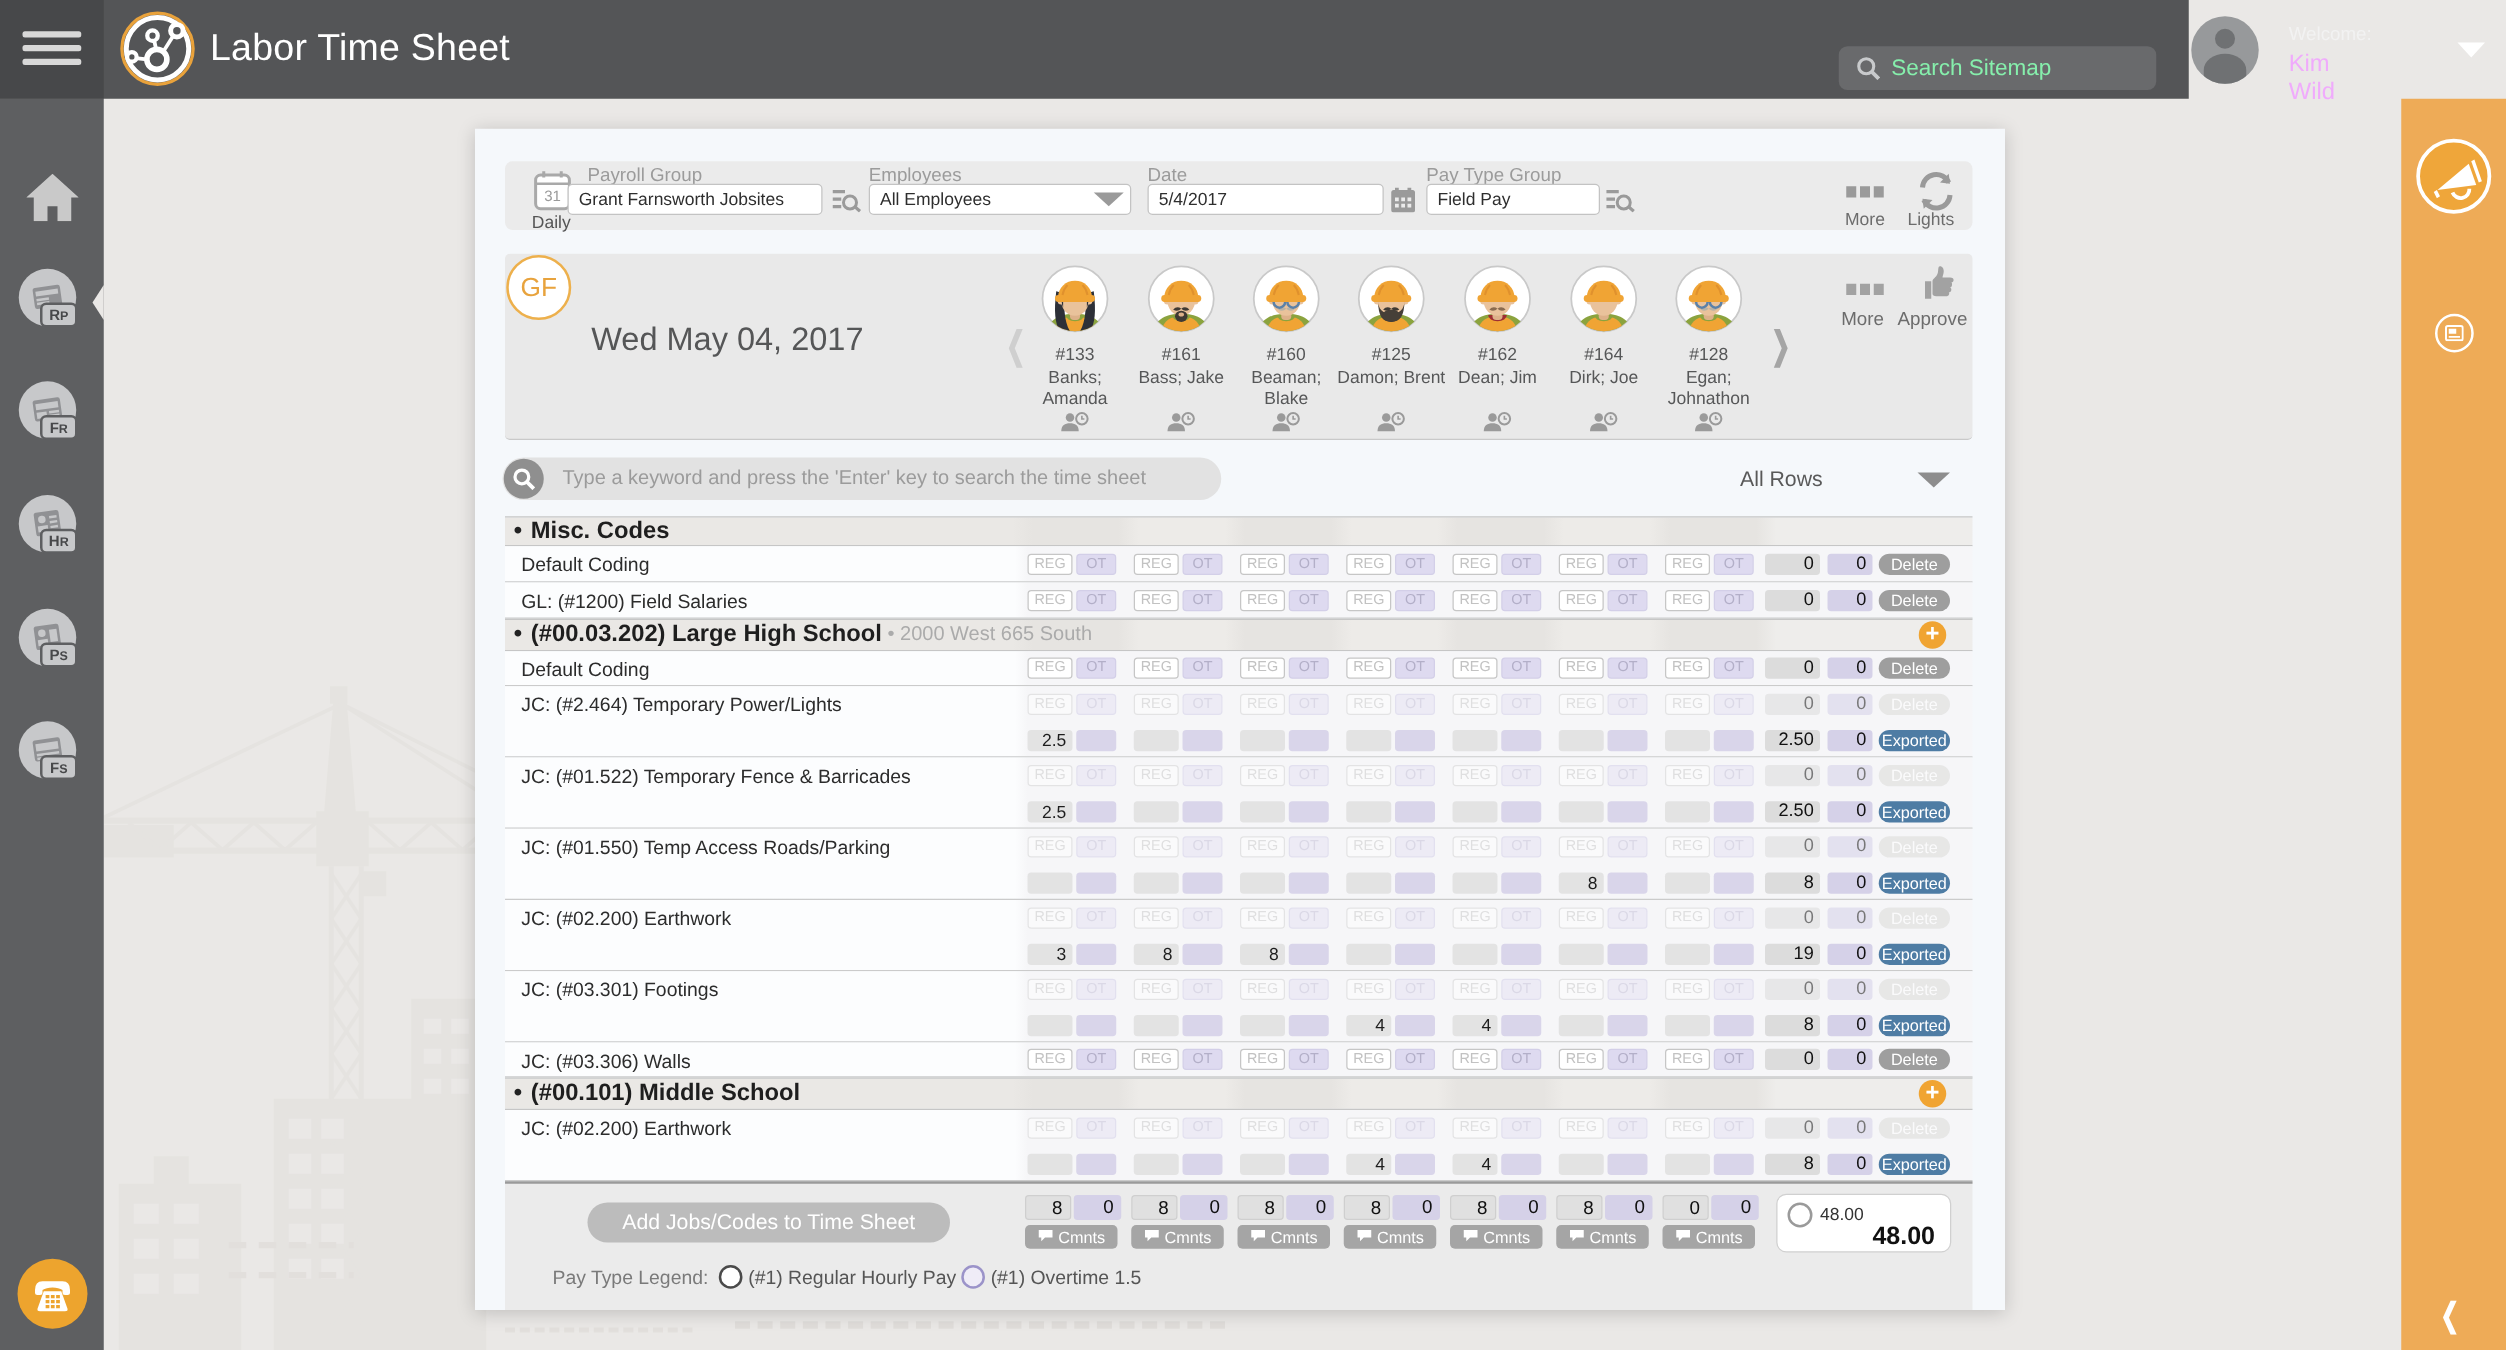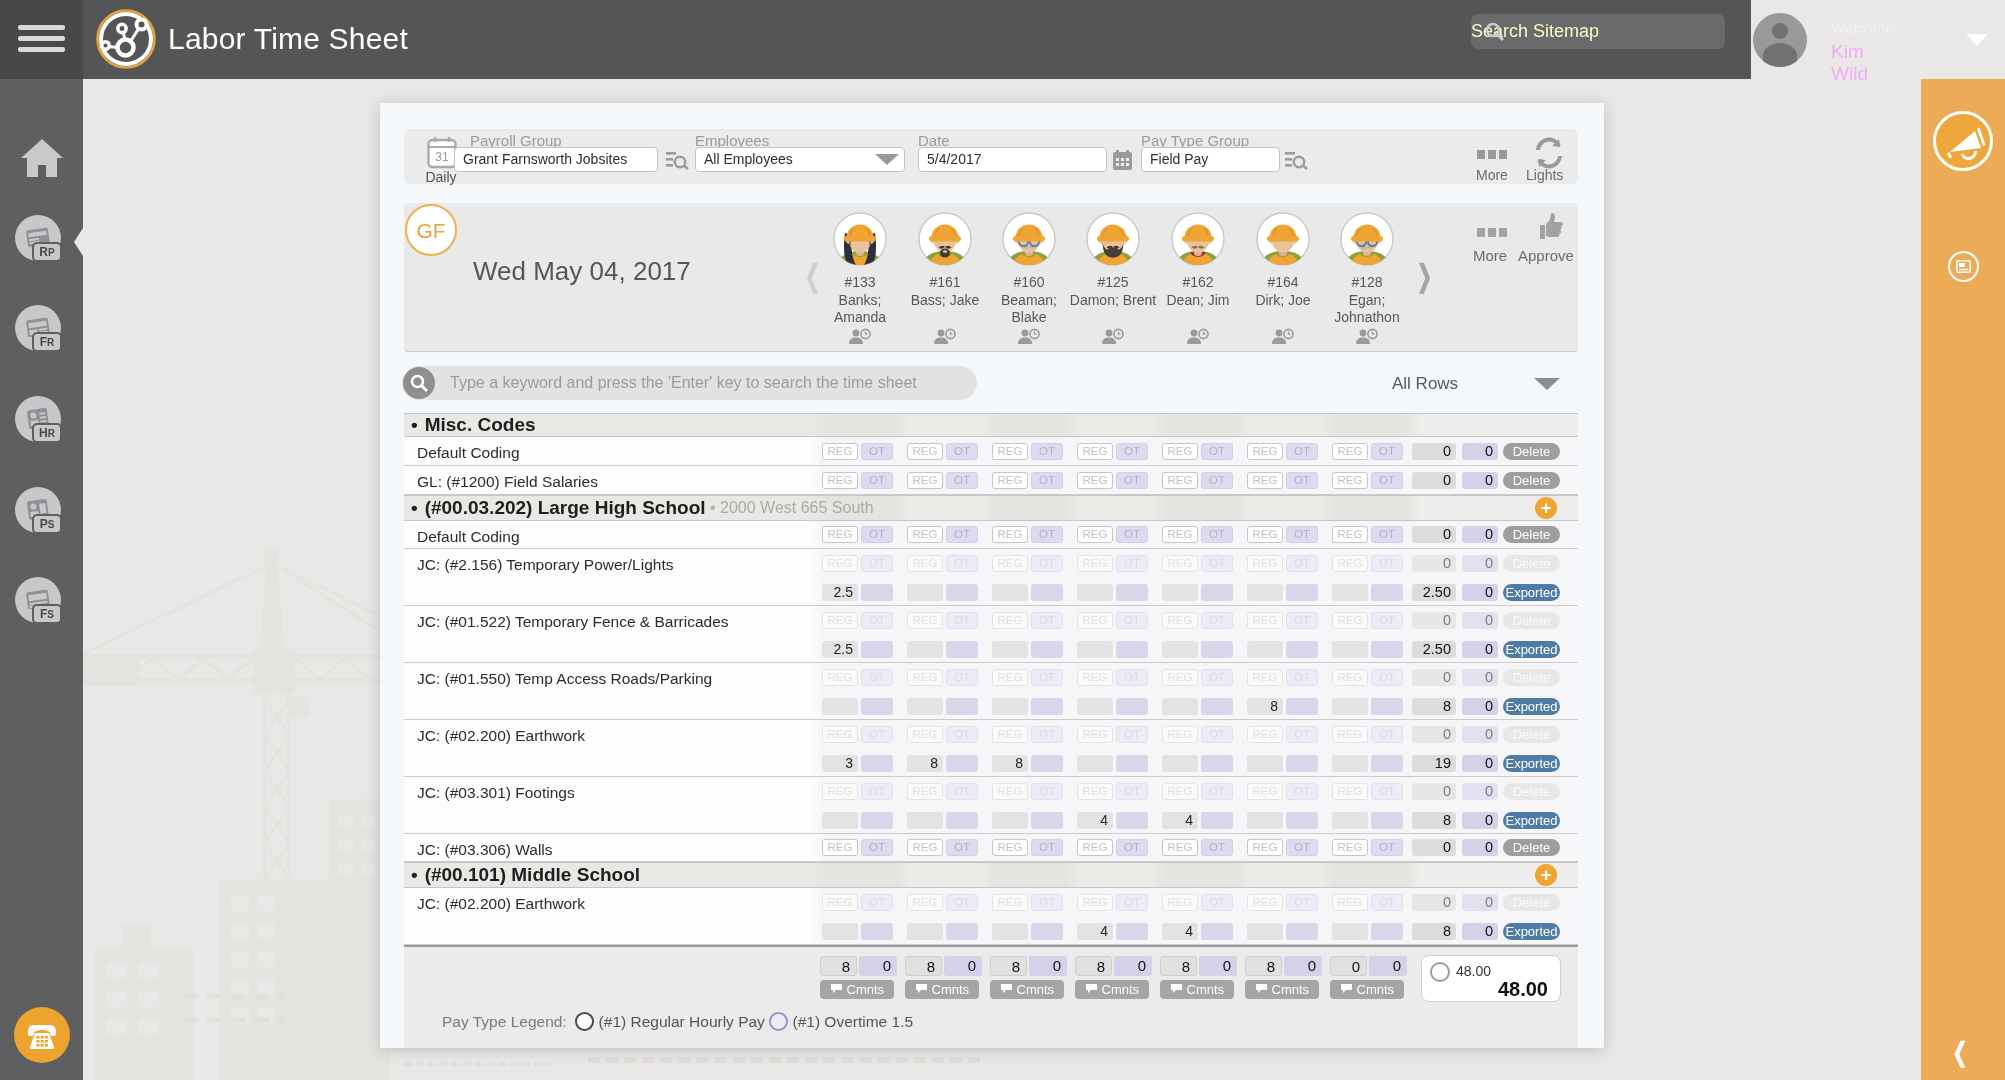--- a/index.html
+++ b/index.html
@@ -4,21 +4,21 @@
 * { margin:0; padding:0; box-sizing:border-box; }
 html,body { width:2005px; height:1080px; overflow:hidden; }
 body { font-family:"Liberation Sans", sans-serif; background:#eae8e6; position:relative; }
 
 
 .topbar { position:absolute; left:0; top:0; width:1751px; height:79px; background:#545557; z-index:30; }
 .hamb { position:absolute; left:0; top:0; width:83px; height:79px; background:#47484a; }
 .hamb span { position:absolute; left:18px; width:47px; height:5px; background:#d8d8d8; border-radius:2px; }
 .logo { position:absolute; left:95px; top:8px; }
 .apptitle { position:absolute; left:168px; top:22px; font-size:30px; color:#fff; letter-spacing:.2px; }
-.ssearch { position:absolute; left:1471px; top:14px; width:254px; height:35px; background:#696a6c; border-radius:7px; color:#fef9c3; font-size:18px; line-height:35px; }
+.ssearch { position:absolute; left:1471px; top:37px; width:254px; height:35px; background:#696a6c; border-radius:7px; color:#86efac; font-size:18px; line-height:35px; padding-left:42px; }
 .ssearch svg { position:absolute; left:14px; top:8px; }
 .uavatar { position:absolute; left:1753px; top:13px; width:54px; height:54px; border-radius:50%; background:#97999b; overflow:hidden; }
 .uavatar .hd { position:absolute; left:19px; top:10px; width:16px; height:16px; border-radius:50%; background:#6f7173; }
 .uavatar .bd { position:absolute; left:10px; top:30px; width:34px; height:26px; border-radius:50% 50% 0 0; background:#6f7173; }
 .welc1 { position:absolute; left:1831px; top:19px; font-size:15px; color:#f2f2f2; }
 .welc2 { position:absolute; left:1831px; top:41px; font-size:19px; color:#f0abfc; }
 .ucaret { position:absolute; left:1966px; top:34px; width:0; height:0; border-left:11px solid transparent; border-right:11px solid transparent; border-top:12px solid #fff; }
 
 
 .lbar { position:absolute; left:0; top:79px; width:83px; height:1001px; background:#5e5f61; z-index:20; }
@@ -718,21 +718,21 @@
       <div class="cot" style="left:797px;top:5px">OT</div>
       <div class="creg" style="left:843px;top:5px">REG</div>
       <div class="cot" style="left:882px;top:5px">OT</div>
       <div class="creg" style="left:928px;top:5px">REG</div>
       <div class="cot" style="left:967px;top:5px">OT</div>
       <div class="tgray" style="left:1008px;top:5px">0</div>
       <div class="tpur" style="left:1058px;top:5px">0</div>
       <div class="btn-del" style="left:1099px;top:5px">Delete</div>
     </div>
     <div class="trow" style="top:446px;height:57px">
-      <div class="rlabel">JC: (#2.156) Temporary Power/Lights</div>
+      <div class="rlabel">JC: (#2.464) Temporary Power/Lights</div>
       <div class="faded">
         <div class="creg" style="left:418px;top:6px">REG</div>
         <div class="cot" style="left:457px;top:6px">OT</div>
         <div class="creg" style="left:503px;top:6px">REG</div>
         <div class="cot" style="left:542px;top:6px">OT</div>
         <div class="creg" style="left:588px;top:6px">REG</div>
         <div class="cot" style="left:627px;top:6px">OT</div>
         <div class="creg" style="left:673px;top:6px">REG</div>
         <div class="cot" style="left:712px;top:6px">OT</div>
         <div class="creg" style="left:758px;top:6px">REG</div>
@@ -1013,20 +1013,21 @@
       <div class="ftg" style="left:841px">8</div>
       <div class="ftp" style="left:880px">0</div>
       <div class="cmnts" style="left:841px"><svg width="13" height="11" viewBox="0 0 13 11">
           <path d="M1 1h11v6h-6l-3 3v-3h-2z" fill="#fff"></path>
         </svg>&nbsp;Cmnts</div>
       <div class="ftg" style="left:926px">0</div>
       <div class="ftp" style="left:965px">0</div>
       <div class="cmnts" style="left:926px"><svg width="13" height="11" viewBox="0 0 13 11">
           <path d="M1 1h11v6h-6l-3 3v-3h-2z" fill="#fff"></path>
         </svg>&nbsp;Cmnts</div>
+    <div class="addbtn">Add Jobs/Codes to Time Sheet</div>
     <div class="totbox">
         <div class="circ"></div>
         <div class="t1">48.00</div>
         <div class="t2">48.00</div>
       </div>
     <div class="legend">Pay Type Legend: &nbsp;<span class="lcircle"></span> <span class="legtxt">(#1) Regular Hourly Pay</span> <span class="lcircle p"></span> <span class="legtxt">(#1) Overtime 1.5</span></div>
   </div>
 </div>
 
 </body></html>

